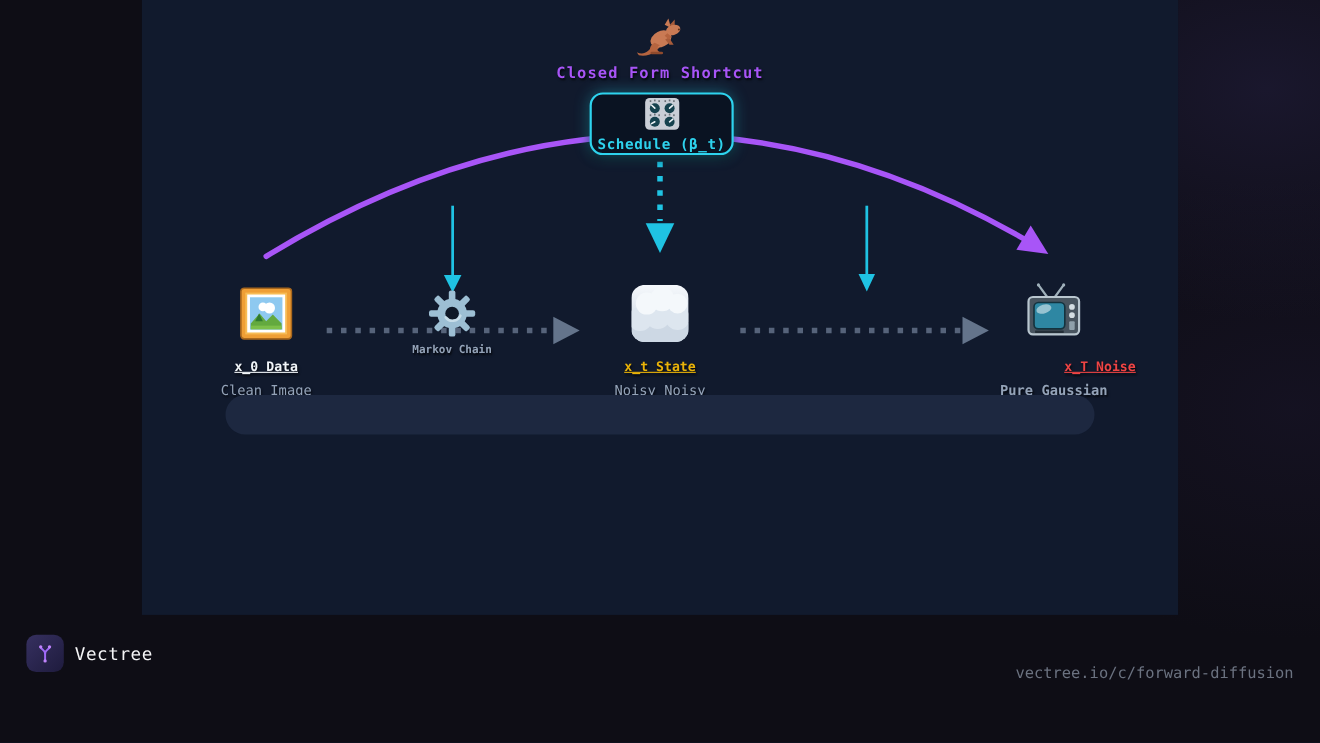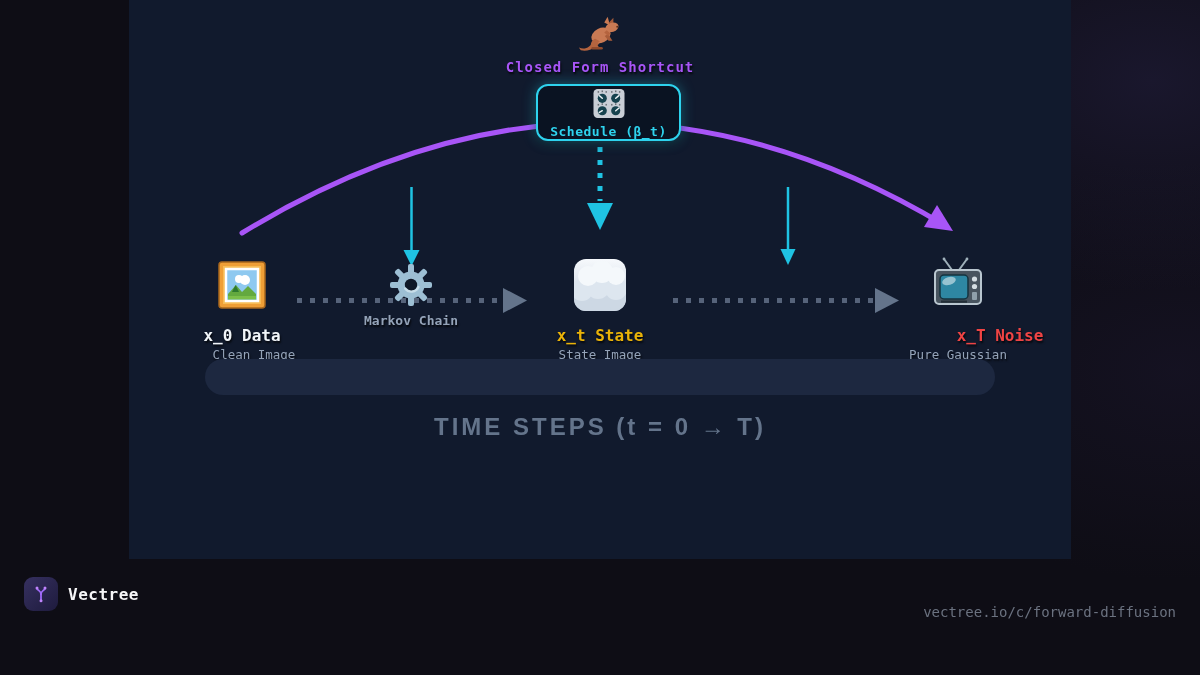--- a/index.html
+++ b/index.html
@@ -20,54 +20,54 @@
 
   .abs { position:absolute; }
   .cx { transform:translateX(-50%); white-space:nowrap; }
 
   
   .kangaroo { left:576px; top:14px; width:46px; height:40px; }
   .shortcut-label { left:600px; top:59px; font-size:14px; font-weight:bold; letter-spacing:1px;
     color:#a855f7; text-shadow:1px 2px 2px rgba(0,0,0,.75); }
 
   
-  .schedule-box { left:536px; top:84px; width:145px; height:57px;
+  .schedule-box { left:536px; top:84px; width:131px; height:57px;
     background:#0a1322; border:2px solid #2ed3ee; border-radius:12px;
     box-shadow:0 0 14px rgba(46,211,238,.4), 0 4px 8px rgba(0,0,0,.5);
     display:flex; flex-direction:column; align-items:center; justify-content:flex-start; padding-top:2px; }
   .schedule-label { font-size:13px; font-weight:bold; color:#2ed3ee; letter-spacing:.5px; margin-top:1px; }
 
   
   .icon-frame { left:218px; top:261px; width:48px; height:48px; }
   .icon-gear  { left:389px; top:263px; width:44px; height:44px; }
   .icon-fog   { left:574px; top:259px; width:52px; height:52px; }
   .icon-tv    { left:932px; top:256px; width:52px; height:56px; }
 
   
-  .node-label { font-weight:bold; font-size:16px; text-shadow:1px 2px 2px rgba(0,0,0,.7); }
+  .node-label { font-weight:bold; font-size:12px; text-shadow:1px 2px 2px rgba(0,0,0,.7);text-decoration:underline; }
   .node-sub   { font-size:12.5px; color:#94a3b8; text-shadow:1px 2px 2px rgba(0,0,0,.7); }
   .lbl-x0 { left:242px; top:326px; color:#f1f5f9; }
-  .sub-x0 { left:254px; top:347px; }
-  .lbl-markov { left:411px; top:313px; font-size:13px; font-weight:bold; color:#94a3b8;
+  .sub-x0 { left:242px; top:347px; }
+  .lbl-markov { left:411px; top:313px; font-size:10px; font-weight:bold; color:#94a3b8;
     text-shadow:1px 2px 2px rgba(0,0,0,.8); }
   .lbl-xt { left:600px; top:326px; color:#eab308; }
   .sub-xt { left:600px; top:347px; }
   .lbl-xT { left:1000px; top:326px; color:#ef4444; }
-  .sub-xT { left:958px; top:347px; }
+  .sub-xT { left:958px; top:347px;font-weight:bold; }
 
   
   .timeline-bar { left:205px; top:359px; width:790px; height:36px; border-radius:18px; background:#1d2840; }
   .timeline-label { left:600px; top:413px; font-family:"Liberation Sans", sans-serif;
     font-size:24px; font-weight:bold; letter-spacing:3px; color:#64748b; }
 
   
   .logo-box { left:24px; top:577px; width:34px; height:34px; border-radius:9px;
     background:linear-gradient(135deg,#363060,#1e1b3d);
     display:flex; align-items:center; justify-content:center; }
-  .brand-name { left:68px; top:585px; font-size:16px; font-weight:bold; color:#f5f5f7; letter-spacing:.5px; }
+  .brand-name { left:68px; top:585px; font-size:16px; font-weight:normal; color:#f5f5f7; letter-spacing:.5px; }
   .page-title { left:24px; top:610px; font-size:37px; font-weight:bold; color:#fafafa; letter-spacing:1px; }
   .page-url { right:24px; top:604px; position:absolute; font-size:14px; color:#6b7280; }
 </style>
 </head>
 <body>
 
 <div class="stage">
   <div class="panel"></div>
 
   <svg class="arrows" viewBox="0 0 1200 675">
@@ -218,26 +218,25 @@
       <circle cx="42.5" cy="30.5" r="2.6" fill="#d4dde2"></circle>
       <rect x="40" y="36" width="5" height="8" rx="1" fill="#8fa0ab"></rect>
       <rect x="9" y="44.5" width="26" height="2.2" fill="#232e37"></rect>
     </svg>
   </div>
 
   <div class="abs cx lbl-markov">Markov Chain</div>
   <div class="abs cx node-label lbl-x0">x_0 Data</div>
   <div class="abs cx node-sub sub-x0">Clean Image</div>
   <div class="abs cx node-label lbl-xt">x_t State</div>
-  <div class="abs cx node-sub sub-xt">State Image</div>
+  <div class="abs cx node-sub sub-xt">Noisy Noisy</div>
   <div class="abs cx node-label lbl-xT">x_T Noise</div>
   <div class="abs cx node-sub sub-xT">Pure Gaussian</div>
 
   <div class="abs timeline-bar"></div>
-  <div class="abs cx timeline-label">TIME STEPS (t = 0 → T)</div>
 
   <div class="abs logo-box">
     <svg viewBox="0 0 20 20" width="20" height="20">
       <g fill="none" stroke="#a06af8" stroke-width="1.8" stroke-linecap="round">
         <path d="M10 16.5 V10"></path>
         <path d="M10 10 C10 7 7.5 7 6 4.8"></path>
         <path d="M10 10 C10 7 12.5 7 14 4.8"></path>
       </g>
       <g fill="#c084fc">
         <circle cx="6" cy="4" r="1.5"></circle>

